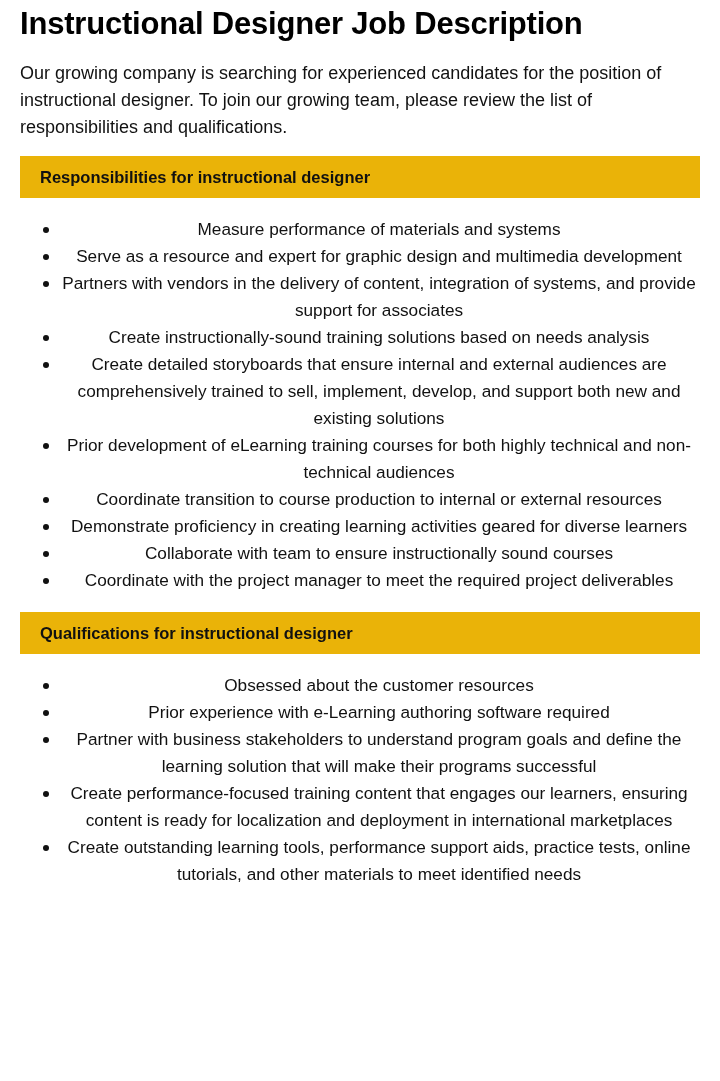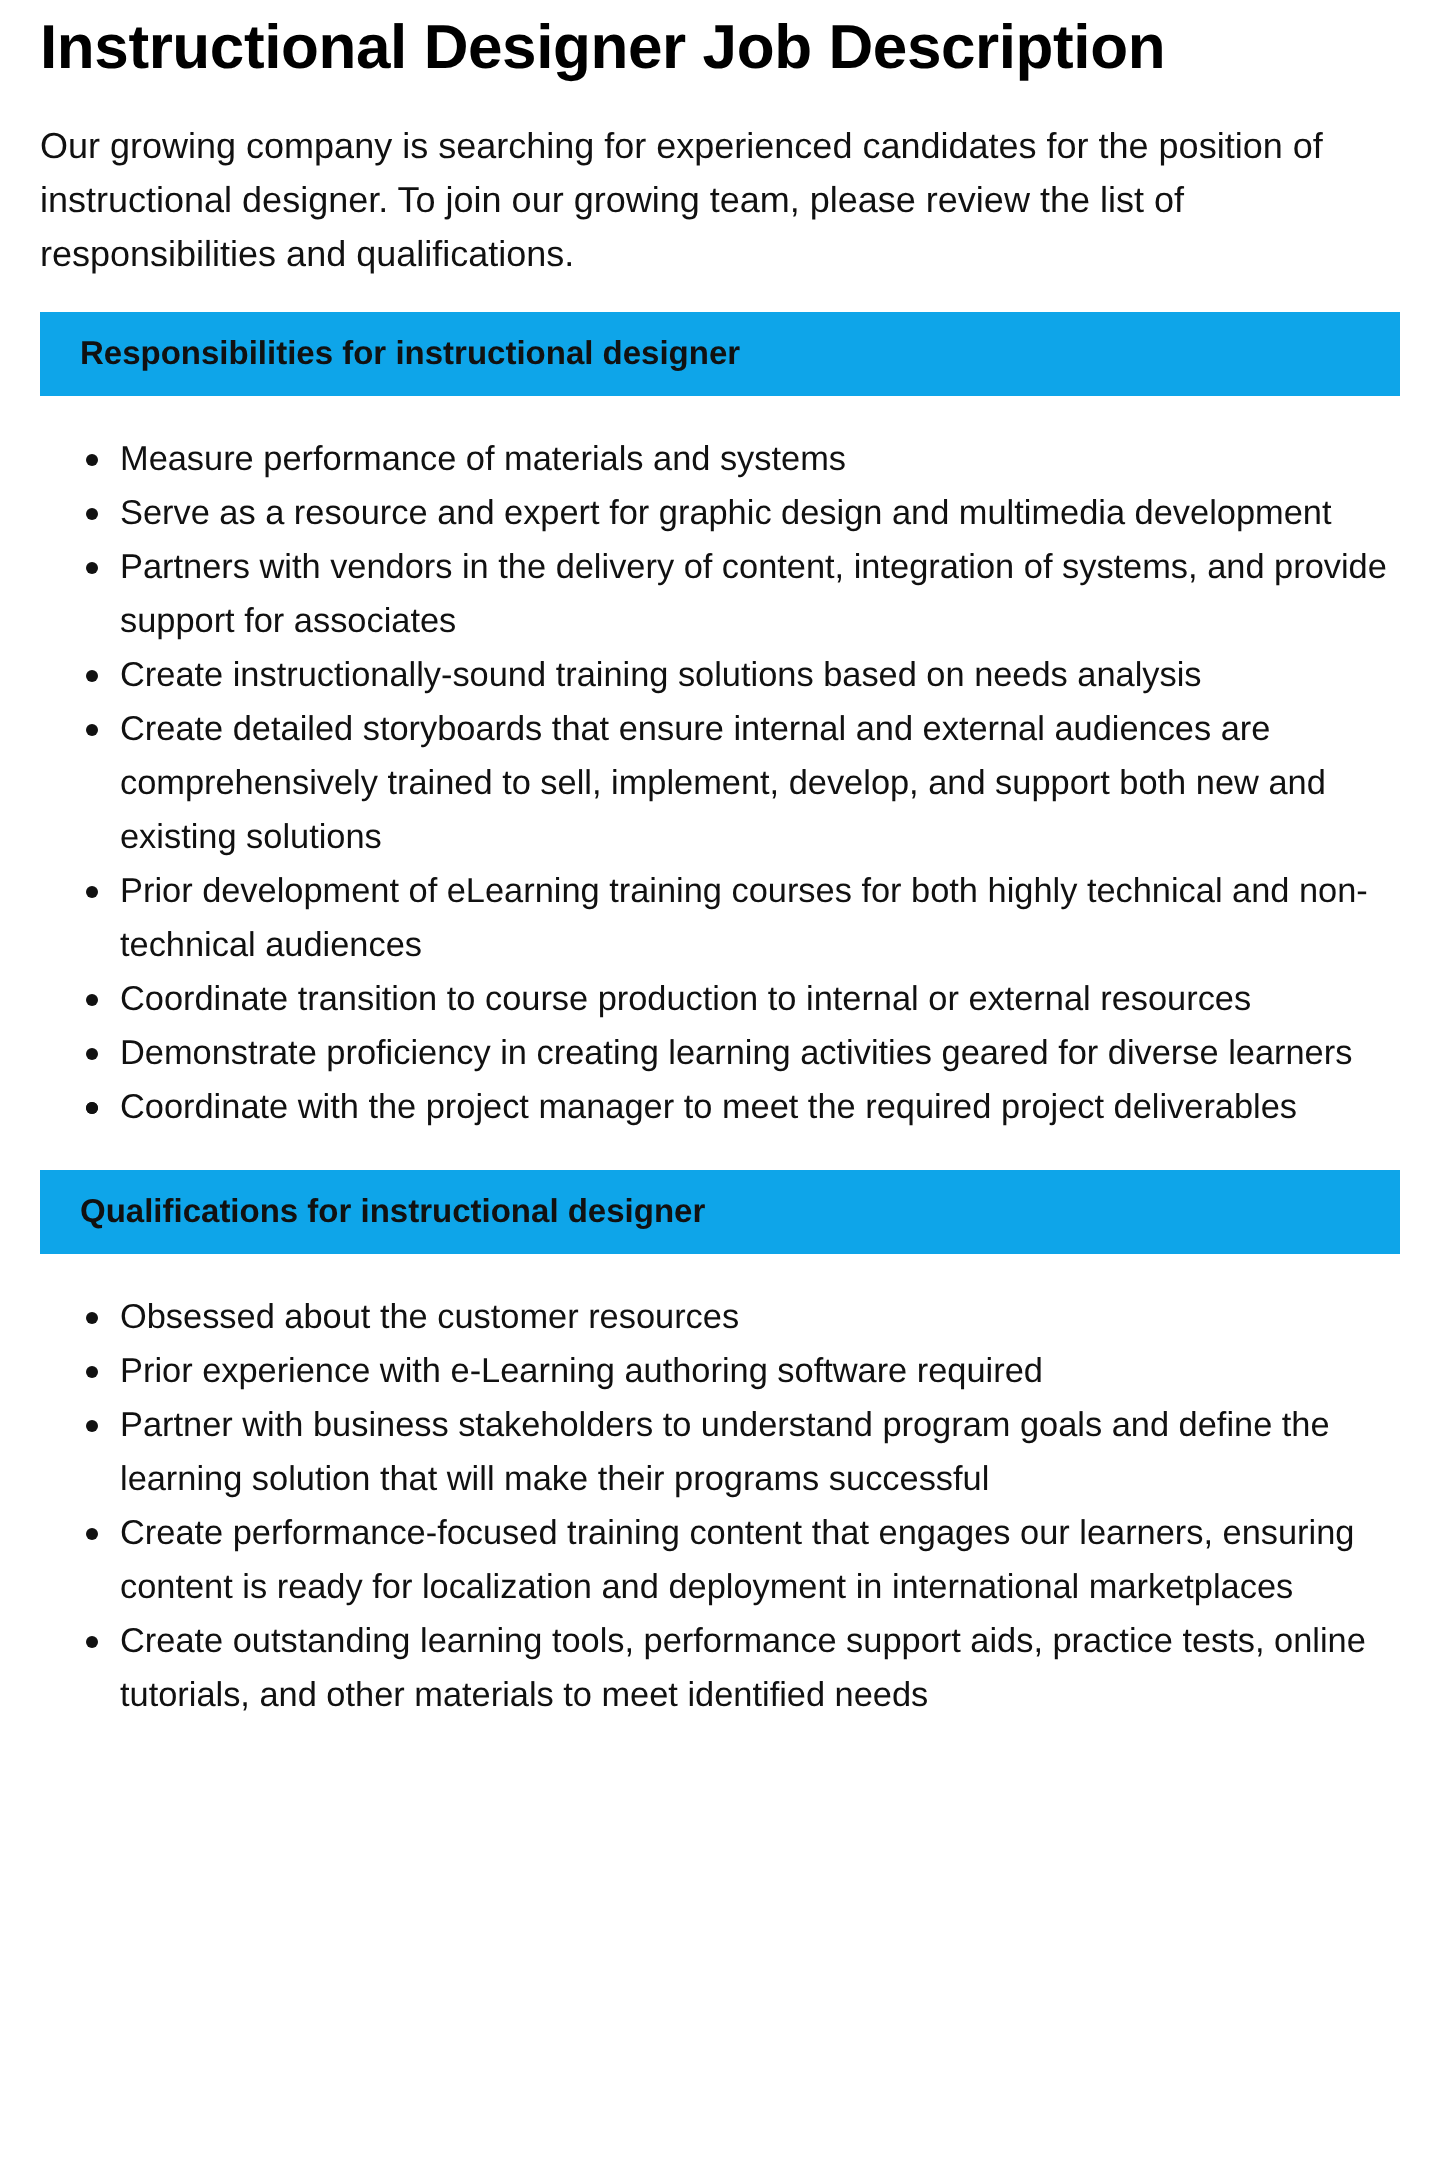--- a/index.html
+++ b/index.html
@@ -23,32 +23,33 @@
     letter-spacing: -0.2px;
   }
   .intro {
     margin: 15px 0 0 0;
     font-size: 18px;
     line-height: 27px;
     color: #111;
   }
   .section-header {
     margin-top: 15px;
-    background: #0ea5e9;
+    background: #eab308;
     height: 42px;
     line-height: 42px;
     padding-left: 20px;
     font-size: 16.5px;
     font-weight: bold;
     color: #111;
   }
   .list {
     margin: 18px 0 0 0;
     padding: 0 0 0 40px;
     list-style: none;
+    text-align: center;
   }
   .list li {
     position: relative;
     font-size: 17.2px;
     line-height: 27px;
     color: #111;
     padding-right: 2px;
   }
   .bullet {
     position: absolute;
@@ -71,21 +72,21 @@
   <div class="section-header">Responsibilities for instructional designer</div>
   <ul class="list resp">
     <li><span class="bullet"></span><span>Measure performance of materials and systems</span></li>
     <li><span class="bullet"></span><span>Serve as a resource and expert for graphic design and multimedia development</span></li>
     <li><span class="bullet"></span><span>Partners with vendors in the delivery of content, integration of systems, and provide support for associates</span></li>
     <li><span class="bullet"></span><span>Create instructionally-sound training solutions based on needs analysis</span></li>
     <li><span class="bullet"></span><span>Create detailed storyboards that ensure internal and external audiences are comprehensively trained to sell, implement, develop, and support both new and existing solutions</span></li>
     <li><span class="bullet"></span><span>Prior development of eLearning training courses for both highly technical and non-technical audiences</span></li>
     <li><span class="bullet"></span><span>Coordinate transition to course production to internal or external resources</span></li>
     <li><span class="bullet"></span><span>Demonstrate proficiency in creating learning activities geared for diverse learners</span></li>
-    <li><span class="bullet"></span></li>
+    <li><span class="bullet"></span><span>Collaborate with team to ensure instructionally sound courses</span></li>
     <li><span class="bullet"></span><span>Coordinate with the project manager to meet the required project deliverables</span></li>
   </ul>
 
   <div class="section-header">Qualifications for instructional designer</div>
   <ul class="list">
     <li><span class="bullet"></span><span>Obsessed about the customer resources</span></li>
     <li><span class="bullet"></span><span>Prior experience with e-Learning authoring software required</span></li>
     <li><span class="bullet"></span><span>Partner with business stakeholders to understand program goals and define the learning solution that will make their programs successful</span></li>
     <li><span class="bullet"></span><span>Create performance-focused training content that engages our learners, ensuring content is ready for localization and deployment in international marketplaces</span></li>
     <li><span class="bullet"></span><span>Create outstanding learning tools, performance support aids, practice tests, online tutorials, and other materials to meet identified needs</span></li>

